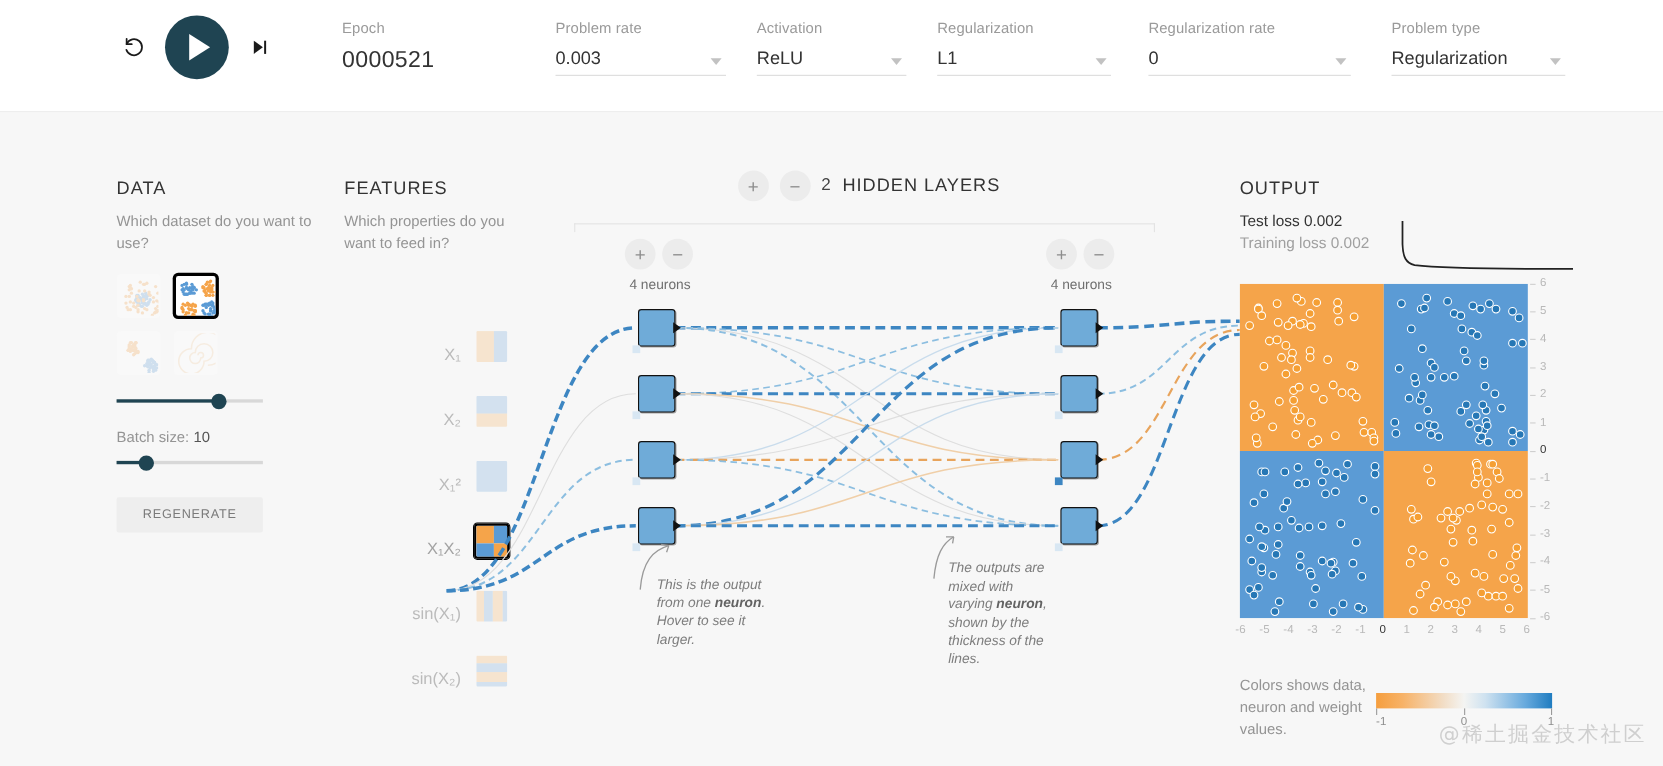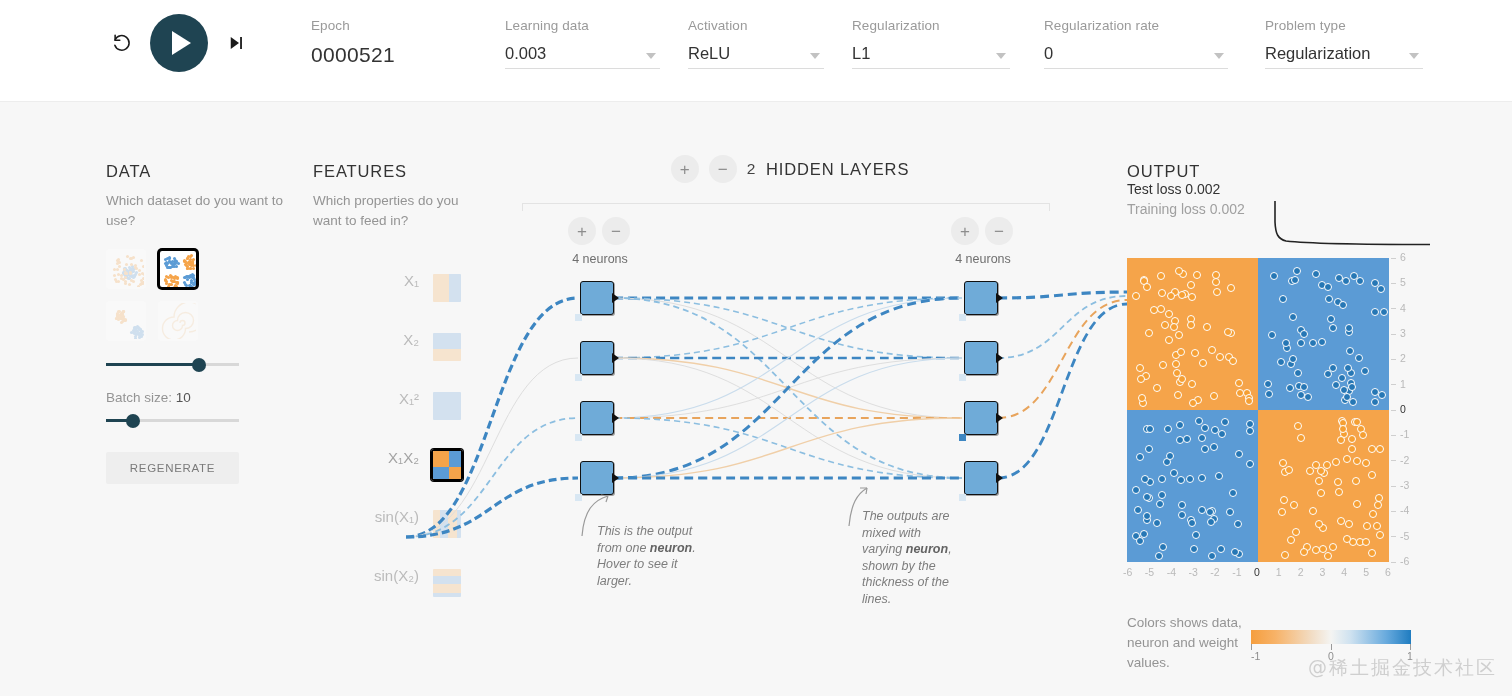--- a/index.html
+++ b/index.html
@@ -93,21 +93,21 @@
     margin-top:30px; width:133px;height:32px;
     background:#eeeeee; border:none; border-radius:2px;
     font-size:11.5px; letter-spacing:.7px; color:#7a7a7a;
     font-family:"Liberation Sans", sans-serif; cursor:pointer;
   }
 
   
   #feat-panel { position:absolute; left:313px; top:162px; width:150px; }
   #feat-list { position:absolute; left:313px; top:272px; width:150px; }
   .feat-row {
-    height:59px; display:flex; align-items:flex-start; justify-content:flex-end;
+    height:59px; display:flex; align-items:flex-end; justify-content:flex-end;
     position:relative;
   }
   .feat-name {
     font-size:15px; color:#a3a3a3; margin-right:12px; white-space:nowrap;
   }
   .feat-sq {
     width:32px;height:32px;border-radius:3px; overflow:hidden; position:relative;
     cursor:pointer; border:2px solid transparent; flex:none;
   }
   .feat-row.dimmed .feat-sq { opacity:.55; }
@@ -151,21 +151,21 @@
   }
 
   .annot {
     position:absolute; font-style:italic; font-size:12.5px; color:#7d7d7d;
     line-height:16.5px; width:110px;
   }
   .annot b { font-weight:bold; font-style:italic; color:#636363; }
 
   
   #out-panel { position:absolute; left:1127px; top:162px; }
-  .loss-line { font-size:14px; }
+  .loss-line { font-size:14px; margin-top:11px; }
   #test-loss { color:#333; }
   #train-loss { color:#a0a0a0; margin-top:4px; }
 
   #heat {
     position:absolute; left:1127px; top:258px; width:262px;height:304px;
     overflow:hidden;
   }
   .quad { position:absolute; width:131px;height:152px; }
   .pt {
     position:absolute; width:8px;height:8px;border-radius:50%;
@@ -217,21 +217,21 @@
       </svg>
     </div>
   </div>
 
   <div class="field" style="left:311px;">
     <div class="lbl">Epoch</div>
     <div class="val">0000521</div>
   </div>
 
   <div class="field" style="left:505px;width:155px;">
-    <div class="lbl">Learning data</div>
+    <div class="lbl">Problem rate</div>
     <div class="sel">
       <span class="sv">0.003</span>
       <span class="caret"></span>
     </div>
   </div>
 
   <div class="field" style="left:688px;width:136px;">
     <div class="lbl">Activation</div>
     <div class="sel">
       <span class="sv">ReLU</span>

